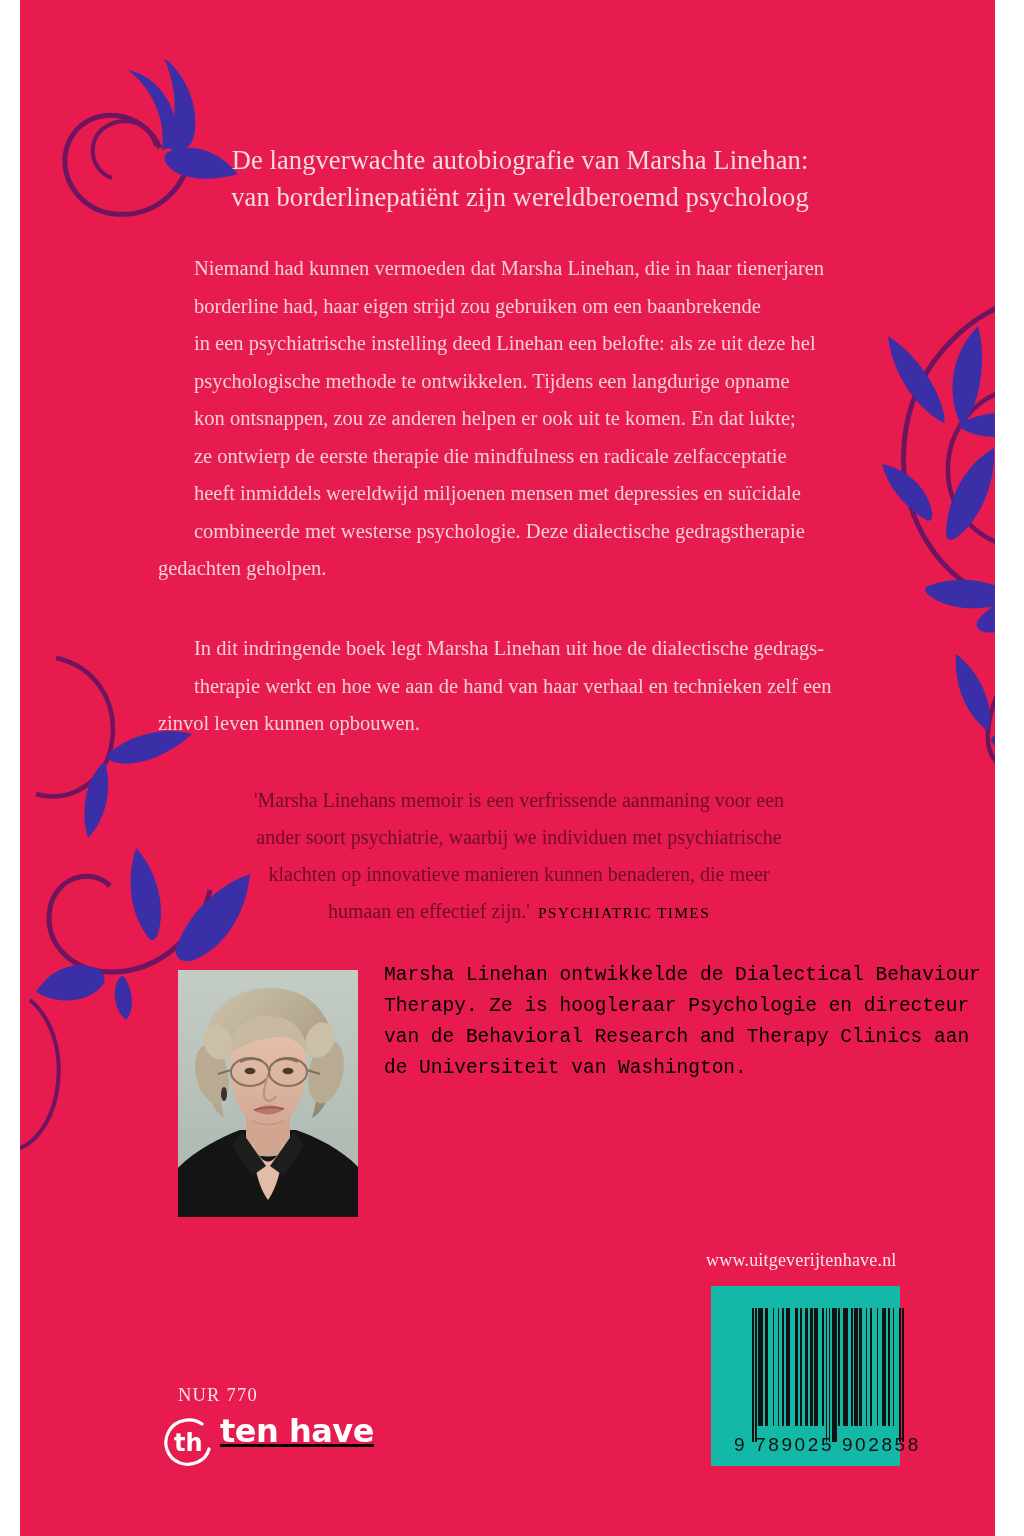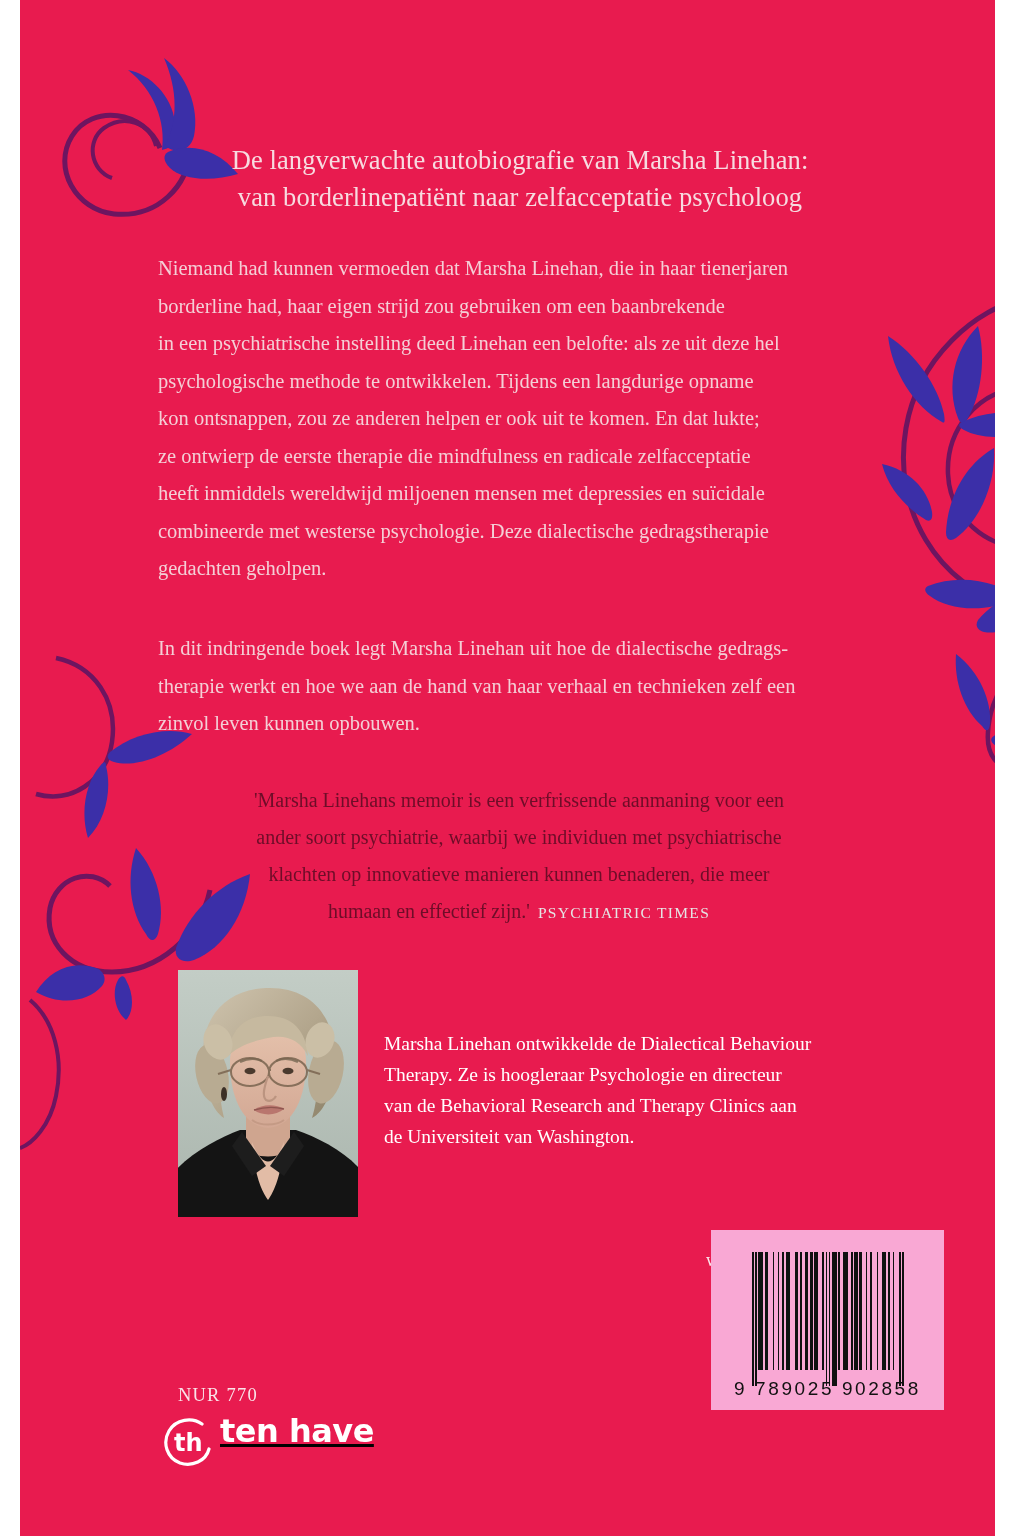--- a/index.html
+++ b/index.html
@@ -58,79 +58,81 @@
   }
   .body-par.p1 { top: 250px; }
   .body-par.p2 { top: 630px; }
   .body-par .ln {
     display: block;
     white-space: nowrap;
   }
   .body-par .ln.just {
     display: flex;
     justify-content: space-between;
+    margin-left: 36px;
   }
   .body-par .ln.just > span { white-space: pre; }
 
   .quote {
     position: absolute;
     left: 138px;
     top: 782px;
     width: 722px;
     text-align: center;
     color: #6e0d28;
     font-size: 20px;
     line-height: 37px;
   }
   .quote .ln { display: block; white-space: nowrap; }
   .src {
-    color: #e5e5e5;
+    color: #000000;
     font-size: 15.5px;
     letter-spacing: 1.3px;
     margin-left: 8px;
   }
 
   .author-photo {
     position: absolute;
     left: 158px;
     top: 970px;
     width: 180px;
     height: 247px;
     background: #b9c4bd;
     overflow: hidden;
   }
   .author-photo svg { display: block; }
 
   .bio {
     position: absolute;
     left: 364px;
-    top: 1028px;
+    top: 960px;
     width: 514px;
-    color: #ffffff;
+    color: #000000;
     font-size: 19.5px;
     line-height: 31px;
+    font-family: Liberation Mono, monospace;
   }
   .bio .ln { display: block; white-space: nowrap; }
 
   .website {
     position: absolute;
     left: 686px;
     top: 1250px;
     color: #fbe7eb;
     font-size: 18px;
     letter-spacing: 0.2px;
   }
 
   .barcode-box {
     position: absolute;
     left: 691px;
-    top: 1230px;
-    width: 233px;
+    top: 1286px;
+    width: 189px;
     height: 180px;
-    background: #f9a8d4;
+    background: #14b8a6;
   }
   .barcode-bars {
     position: absolute;
     left: 41px;
     top: 22px;
     width: 152px;
     height: 118px;
   }
   .barcode-bars span {
     position: absolute;
@@ -250,21 +252,21 @@
 
   <div class="vine" style="left:940px; top:180px; width:80px; height:110px;">
     <svg width="80" height="110" viewBox="0 0 80 110">
       <path d="M80 0 C56 16, 40 48, 42 86 C43 100, 50 108, 58 110" fill="none" stroke="#6d1560" stroke-width="4"></path>
       <path d="M46 70 C60 52, 80 42, 80 42 C78 70, 62 86, 50 82 C44 80, 43 74, 46 70 Z" fill="#3b2fa8"></path>
     </svg>
   </div>
 
   <div class="headline">
     <span class="hl-line">De langverwachte autobiografie van Marsha Linehan:</span>
-    <span class="hl-line">van borderlinepatiënt naar zelfacceptatie psycholoog</span>
+    <span class="hl-line">van borderlinepatiënt zijn wereldberoemd psycholoog</span>
   </div>
 
   <div class="body-par p1">
     <span class="ln just">
       <span>Niemand had kunnen vermoeden dat Marsha Linehan, die in haar tienerjaren</span>
     </span>
     <span class="ln just">
       <span>borderline had, haar eigen strijd zou gebruiken om een baanbrekende</span>
     </span>
     <span class="ln just">

